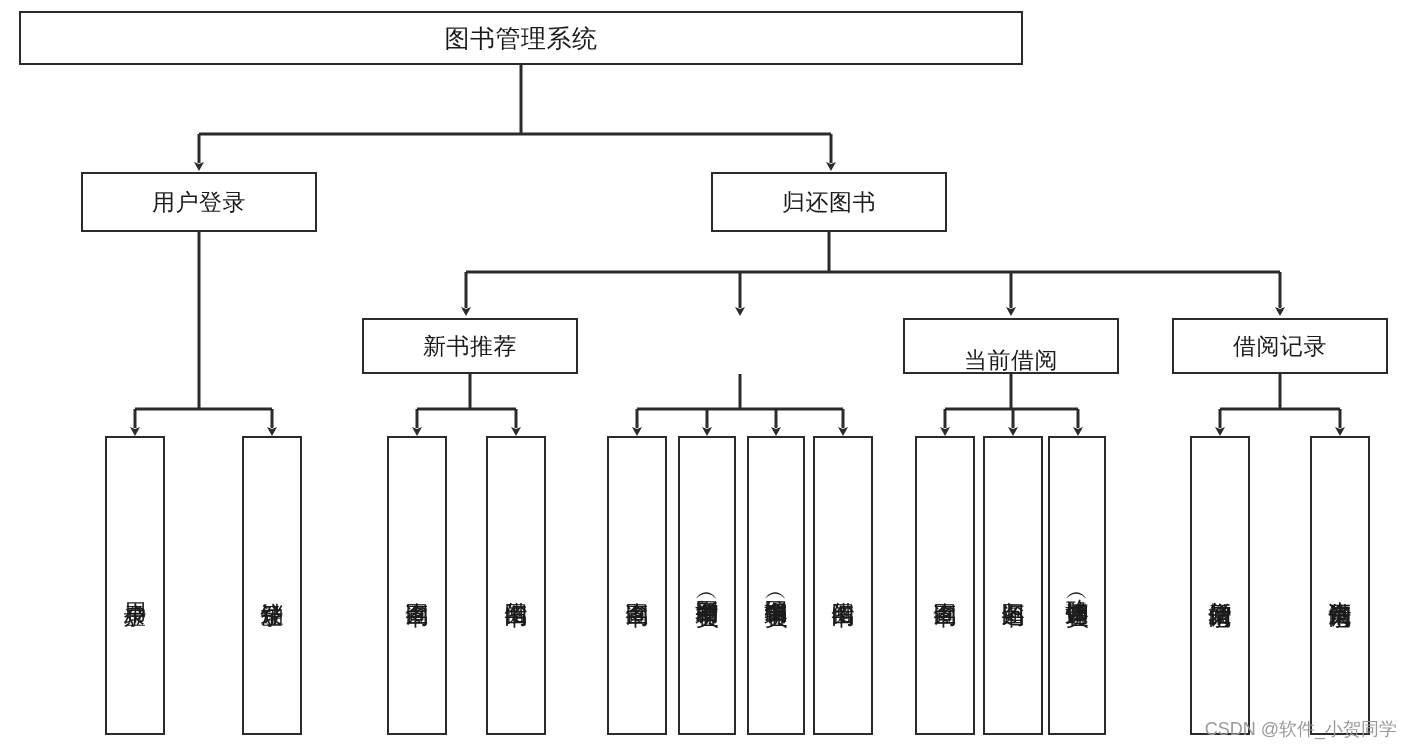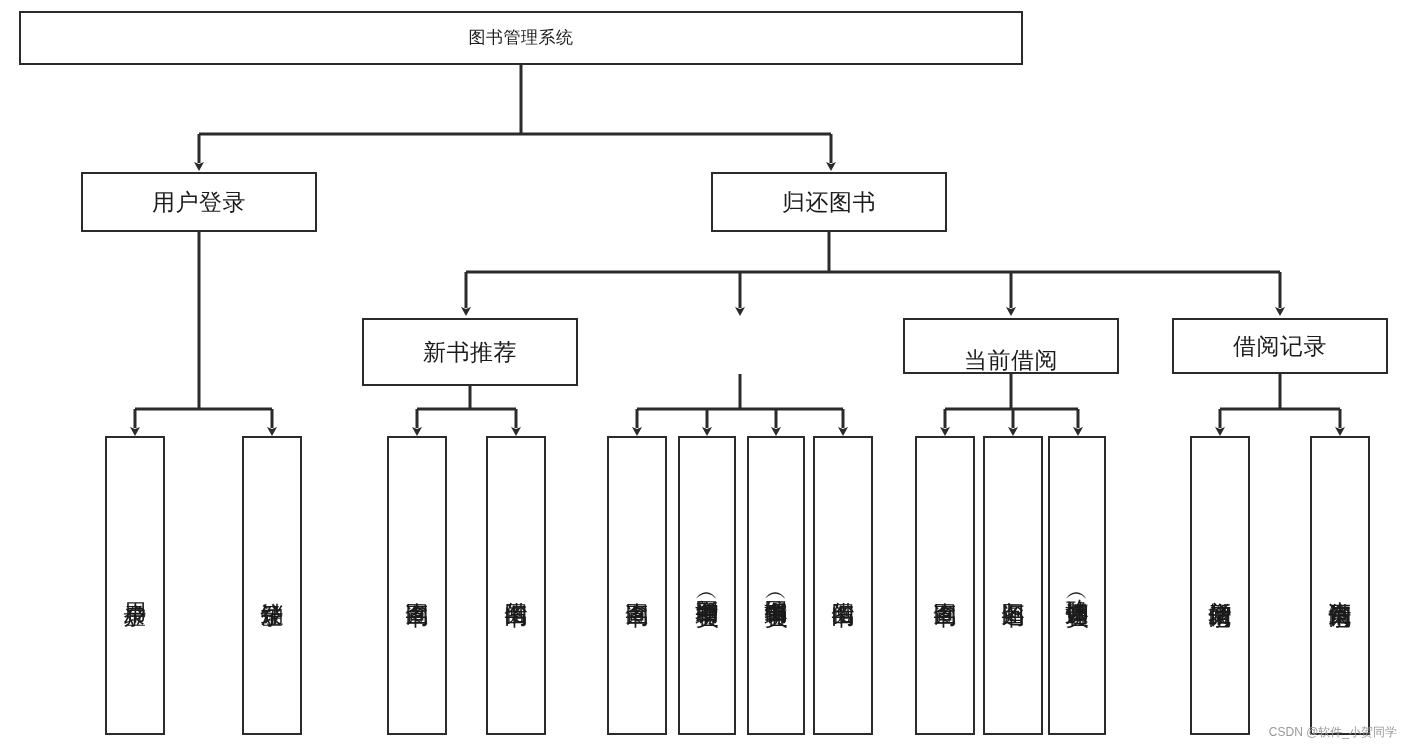--- a/index.html
+++ b/index.html
@@ -35,40 +35,40 @@
     display: block;
     text-align: center;
     line-height: 1.05;
     white-space: nowrap;
   }
   
   .h-node .lbl {
     font-size: 23px;
     letter-spacing: 0.5px;
   }
-  .root .lbl { font-size: 17px; }
+  .root .lbl { font-size: 25px; }
   
   .v-node {
     align-items: center;
     justify-content: center;
   }
   .v-node .lbl {
     writing-mode: vertical-rl;
     text-orientation: upright;
     font-size: 23px;
     line-height: 1.18;
     letter-spacing: 1px;
     white-space: nowrap;
     max-height: 270px;
   }
   #watermark {
     position: absolute;
     right: 8px;
     bottom: 6px;
-    font-size: 12px;
+    font-size: 18px;
     color: #9a9a9a;
     z-index: 5;
     white-space: nowrap;
     font-family: "Liberation Sans", "DejaVu Sans", sans-serif;
   }
 </style>
 </head>
 <body>
 
 <div id="stage">
@@ -127,21 +127,21 @@
     <span class="lbl">图书管理系统</span>
   </div>
 
   <div class="node h-node" style="left:81px; top:172px; width:236px; height:60px;">
     <span class="lbl">用户登录</span>
   </div>
   <div class="node h-node" style="left:711px; top:172px; width:236px; height:60px;">
     <span class="lbl">归还图书</span>
   </div>
 
-  <div class="node h-node" style="left:362px; top:318px; width:216px; height:68px;">
+  <div class="node h-node" style="left:362px; top:318px; width:216px; height:56px;">
     <span class="lbl">新书推荐</span>
   </div>
   <div class="node h-node" style="left:903px; top:318px; width:216px; height:56px;align-items:flex-end;">
     <span class="lbl">当前借阅</span>
   </div>
   <div class="node h-node" style="left:1172px; top:318px; width:216px; height:56px;">
     <span class="lbl">借阅记录</span>
   </div>
 
   <div class="node v-node" style="left:105px; top:436px; width:60px; height:299px;">

